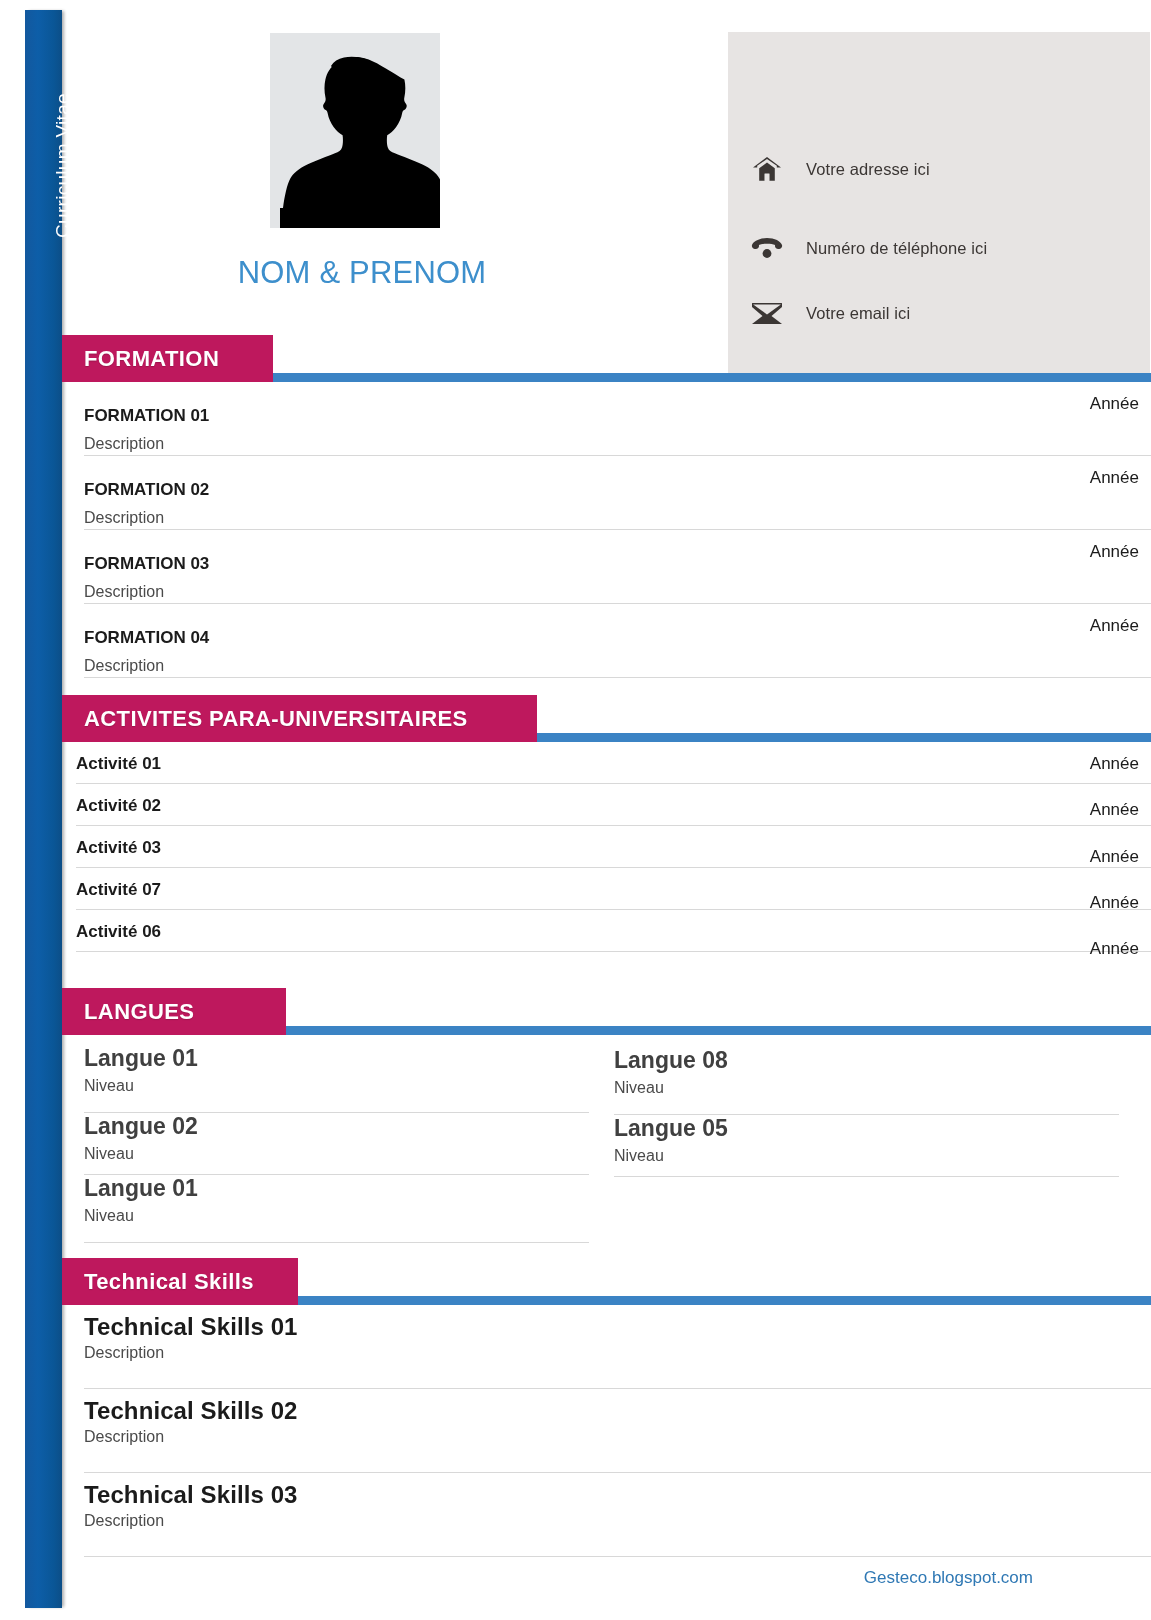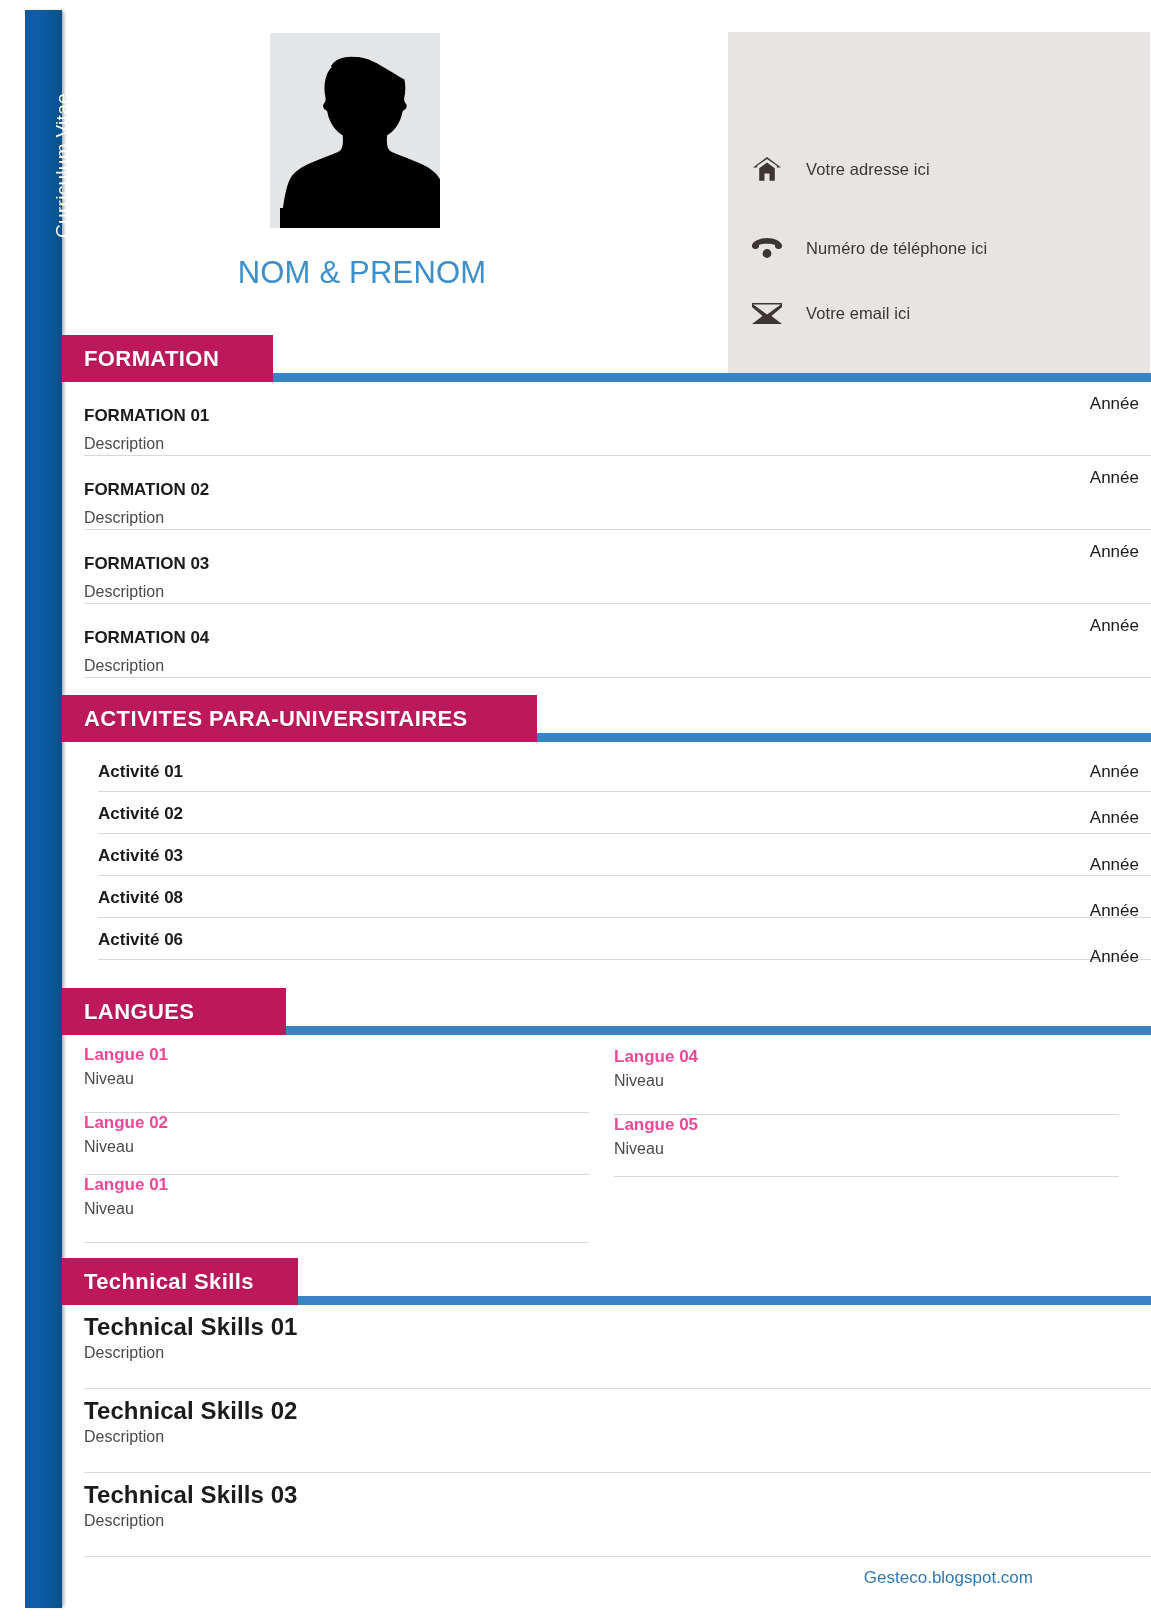--- a/index.html
+++ b/index.html
@@ -120,35 +120,35 @@
   
   #sec-formation{top:335px;}
   #sec-formation .rows{padding-left:22px;padding-right:0;}
   #sec-formation .row{height:74px;padding-top:24px;}
   #sec-formation .row .ttl{font-size:17px;}
   #sec-formation .row .desc{font-size:16px;margin-top:9px;}
   #sec-formation .row .year{font-size:17px;top:12px;}
 
   
   #sec-activites{top:695px;}
-  #sec-activites .rows{padding-left:36px;margin-top:8px;}
+  #sec-activites .rows{padding-left:14px;}
   #sec-activites .row{height:42px;padding-top:12px;}
   #sec-activites .row .ttl{font-size:17px;}
   #sec-activites .row .year{font-size:17px;}
   #sec-activites .row:nth-child(1) .year{top:12px;}
   #sec-activites .row:nth-child(2) .year{top:16px;}
   #sec-activites .row:nth-child(3) .year{top:21px;}
   #sec-activites .row:nth-child(4) .year{top:25px;}
   #sec-activites .row:nth-child(5) .year{top:29px;}
 
   
   #sec-langues{top:988px;}
   #lang-grid{position:relative;padding-left:22px;height:220px;}
   .lang-cell{position:absolute;width:505px;box-sizing:border-box;}
-  .lang-cell .ttl{font-weight:bold;font-size:17px;color:#ec4899;}
+  .lang-cell .ttl{font-weight:bold;font-size:23px;color:#404040;}
   .lang-cell .lvl{font-size:16px;color:#4a4a4a;margin-top:5px;}
   .lang-cell .rule{
     position:absolute;left:0;width:505px;height:1px;background:#d8d8d8;bottom:0;
   }
   #lang-0{left:22px;top:10px;height:68px;}
   #lang-1{left:22px;top:78px;height:62px;}
   #lang-2{left:22px;top:140px;height:68px;}
   #lang-3{left:552px;top:12px;height:68px;}
   #lang-4{left:552px;top:80px;height:62px;}
 
@@ -275,21 +275,21 @@
       </div>
       <div class="row">
         <div class="ttl">Activité 02</div>
         <div class="year">Année</div>
       </div>
       <div class="row">
         <div class="ttl">Activité 03</div>
         <div class="year">Année</div>
       </div>
       <div class="row">
-        <div class="ttl">Activité 08</div>
+        <div class="ttl">Activité 07</div>
         <div class="year">Année</div>
       </div>
       <div class="row">
         <div class="ttl">Activité 06</div>
         <div class="year">Année</div>
       </div>
     </div>
   </div>
 
   <div class="section" id="sec-langues">
@@ -309,21 +309,21 @@
         <div class="ttl">Langue 02</div>
         <div class="lvl">Niveau</div>
         <div class="rule"></div>
       </div>
       <div class="lang-cell" id="lang-2">
         <div class="ttl">Langue 01</div>
         <div class="lvl">Niveau</div>
         <div class="rule"></div>
       </div>
       <div class="lang-cell" id="lang-3">
-        <div class="ttl">Langue 04</div>
+        <div class="ttl">Langue 08</div>
         <div class="lvl">Niveau</div>
         <div class="rule"></div>
       </div>
       <div class="lang-cell" id="lang-4">
         <div class="ttl">Langue 05</div>
         <div class="lvl">Niveau</div>
         <div class="rule"></div>
       </div>
     </div>
   </div>

